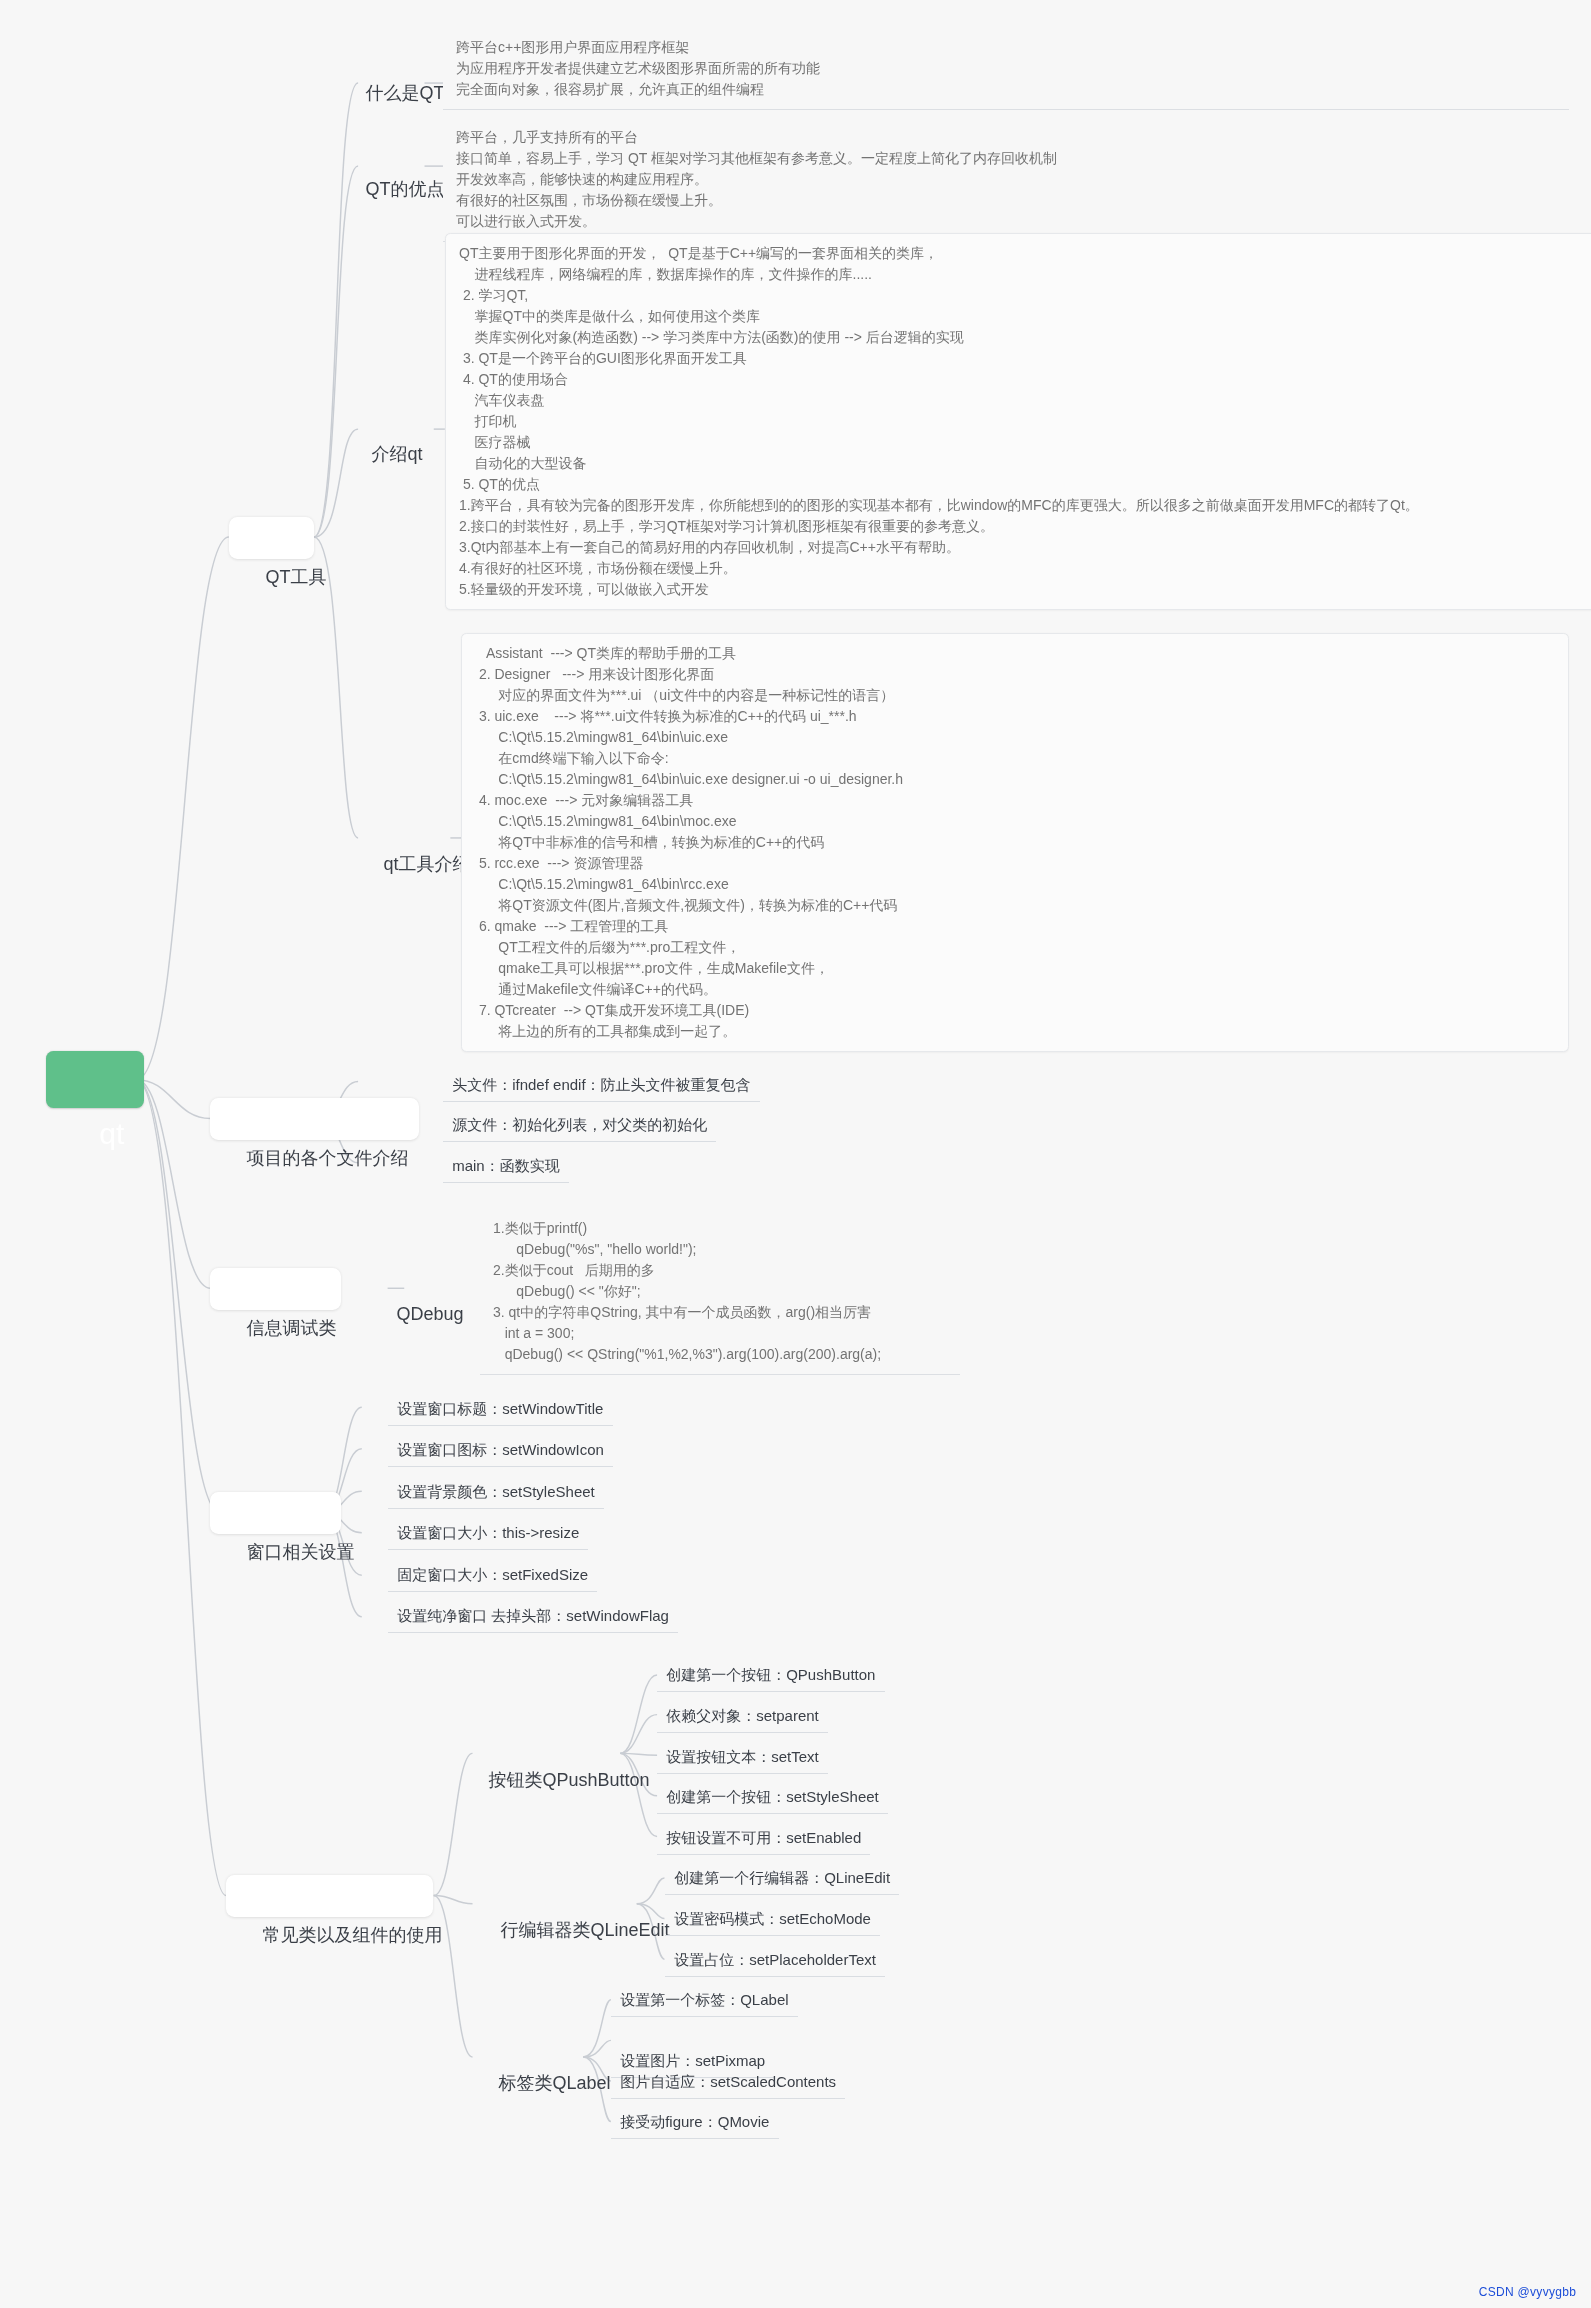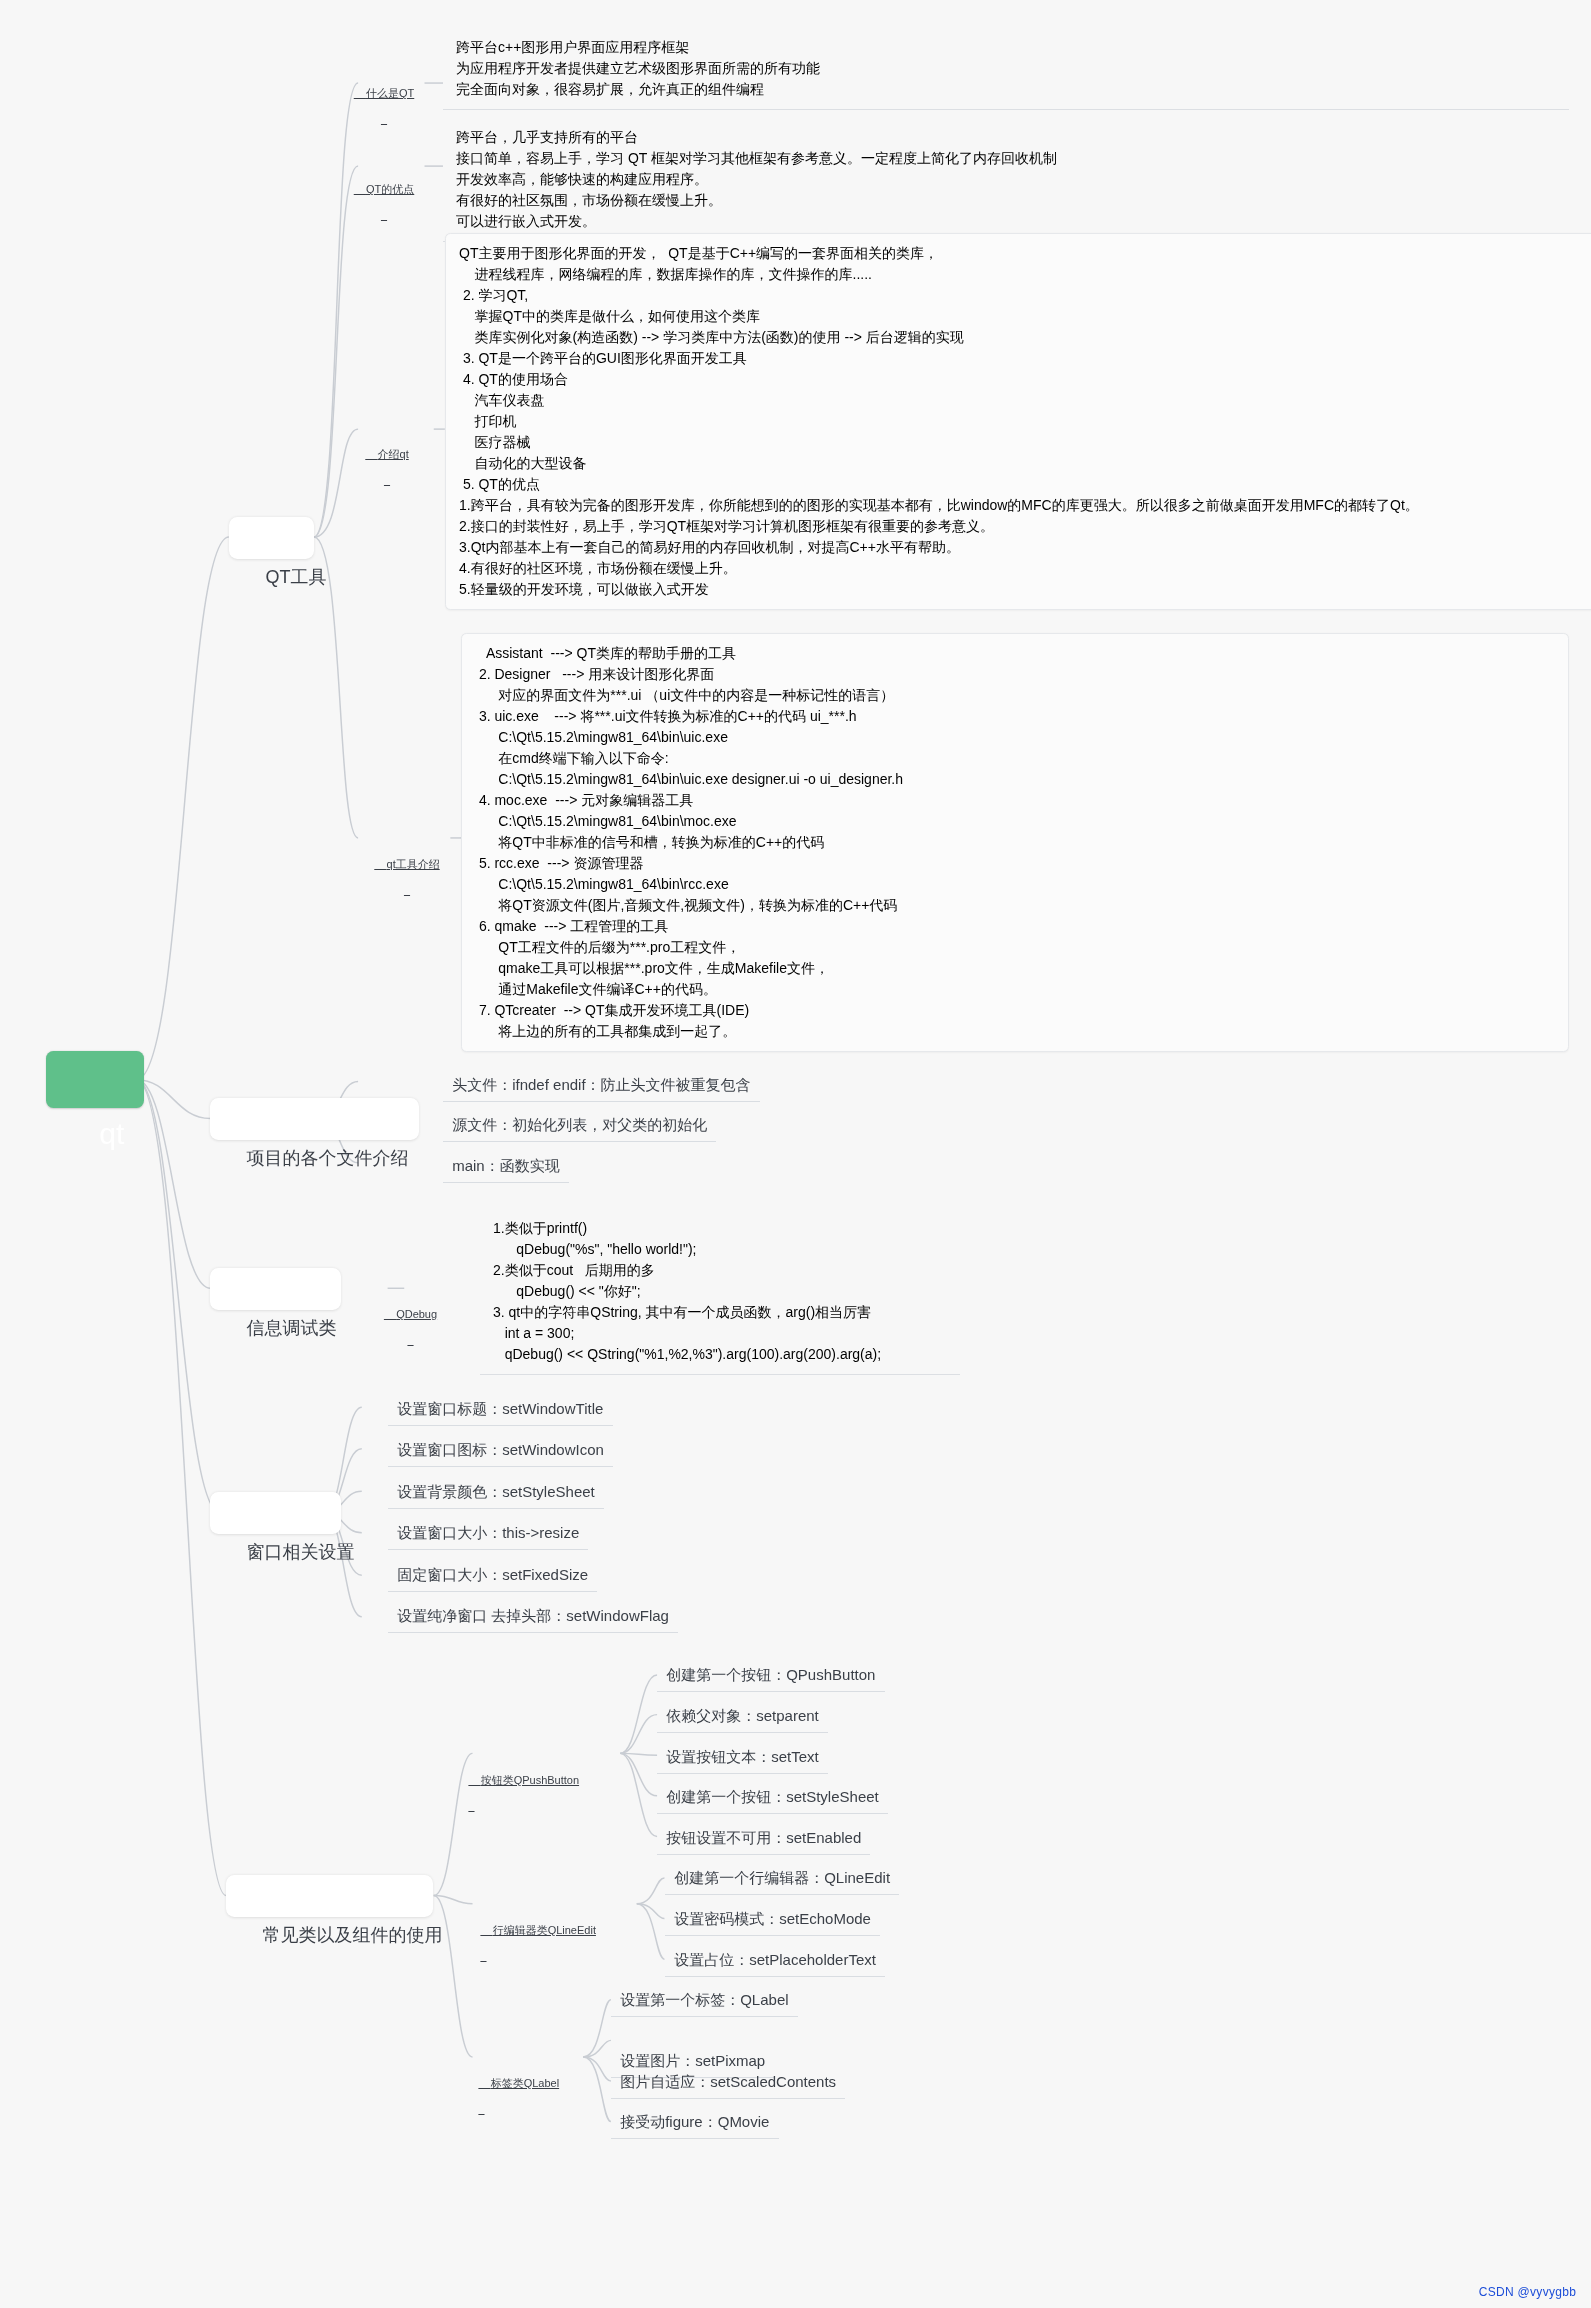--- a/index.html
+++ b/index.html
@@ -45,44 +45,43 @@
     border-radius: 8.3px;
     font-size: 18px;
     line-height: 40px;
     height: 42px;
     padding: 0 16.6px;
     box-shadow: 0 0.9px 2.8px rgba(0,0,0,.10);
     text-align: center;
   }
   
   .label {
-    font-size: 11px;
+    font-size: 18px;
     line-height: 26px;
     padding: 0 7.4px;
     background: transparent;
-    text-decoration: underline;
   }
   
   .leaf {
     font-size: 15px;
     line-height: 27px;
     padding: 1.8px 9.2px 2.8px 9.2px;
     border-bottom: 0.9px solid #d9dde2;
     background: transparent;
   }
   
   .note {
     background: #fbfbfb;
     border: 0.9px solid #e6e8eb;
     border-radius: 5.5px;
     font-size: 14px;
     line-height: 21px;
     padding: 9.2px 11px 9.2px 13px;
     white-space: pre;
-    color: #000000;
+    color: #737373;
     box-shadow: 0 0.9px 1.8px rgba(0,0,0,.04);
   }
   .note.plain {
     background: #f7f7f7;
     border: none;
     box-shadow: none;
     border-bottom: 0.9px solid #dcdfe3;
     border-radius: 0;
   }
   .watermark {

